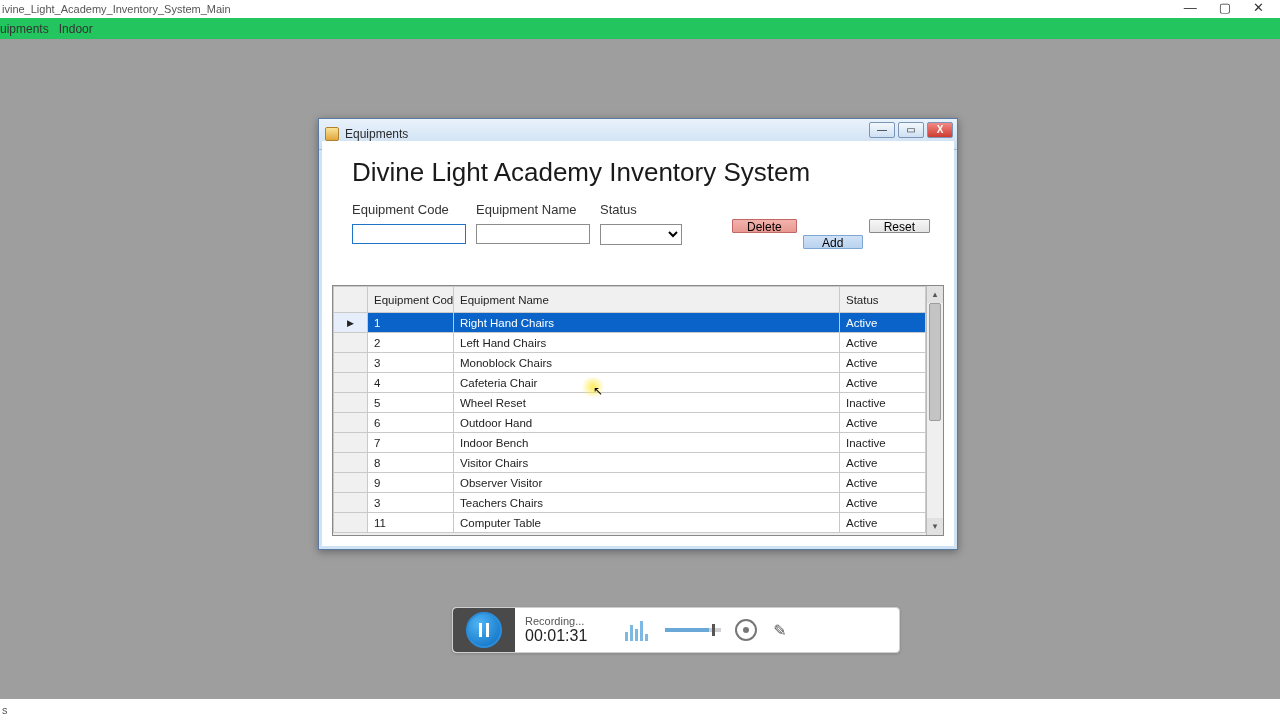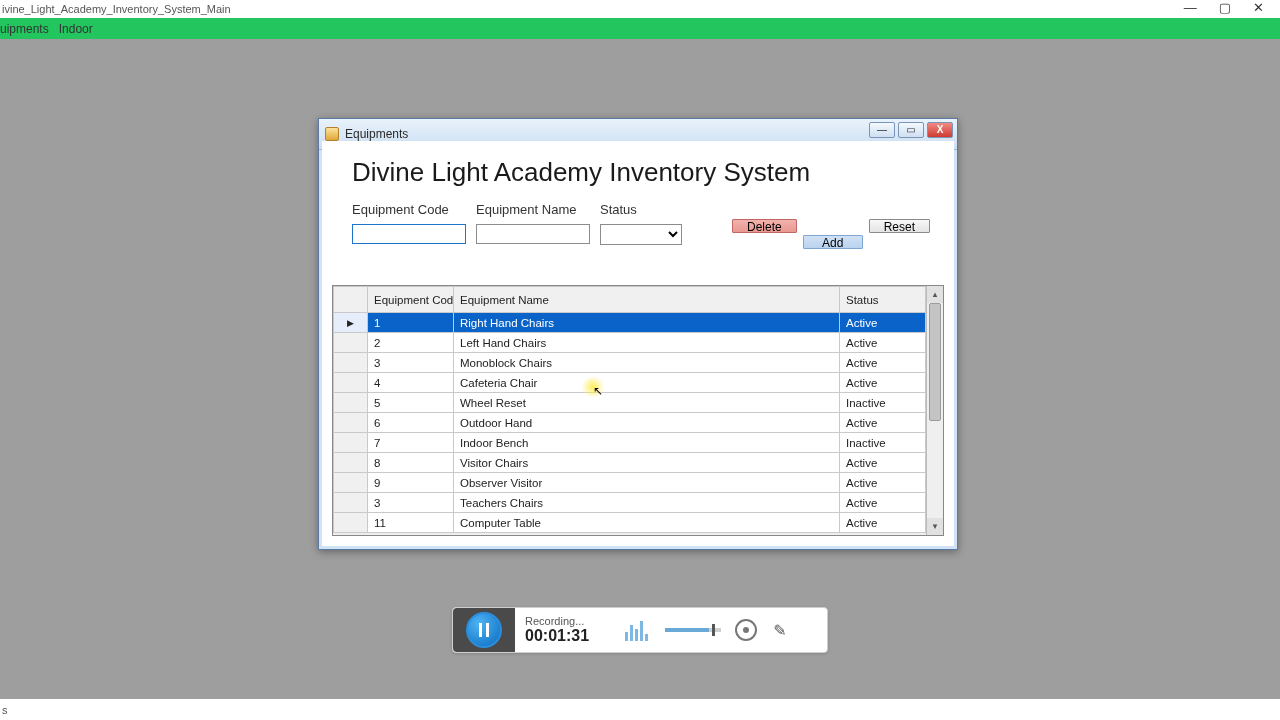--- a/index.html
+++ b/index.html
@@ -117,39 +117,39 @@
   table.grid td { height: 20px; }
   tr.selected td { background: #0a63c9; color: #fff; }
   tr.selected td.rowhdr { background: #e7eefb; color: #222; text-align: center; font-size: 9px; }
   col.c-rowhdr { width: 34px; }
   col.c-code   { width: 86px; }
   col.c-name   { }
   col.c-stat   { width: 86px; }
 
   
   .recorder {
-    position: absolute; left: 452px; top: 607px; width: 376px; height: 46px;
+    position: absolute; left: 452px; top: 607px; width: 448px; height: 46px;
     background: #fff; border: 1px solid #cfcfcf; border-radius: 4px;
     display: flex; align-items: center;
     box-shadow: 0 1px 3px rgba(0,0,0,0.15);
   }
   .rec-left {
     width: 62px; height: 100%; background: #4a4a4a;
     display: flex; align-items: center; justify-content: center;
     border-top-left-radius: 4px; border-bottom-left-radius: 4px;
   }
   .rec-pause {
     width: 36px; height: 36px; border-radius: 50%;
     background: radial-gradient(circle at 35% 30%, #4fb4f5, #0a6bbf);
     border: 2px solid #2b8edc; display: flex; align-items: center; justify-content: center;
   }
   .rec-pause span { display: inline-block; width: 3px; height: 14px; background: #fff; margin: 0 2px; }
   .rec-mid { padding: 4px 10px; flex: 0 0 110px; }
   .rec-mid .lbl { font-size: 11px; color: #555; }
-  .rec-mid .time { font-size: 16px; font-weight: 700; color: #222; }
+  .rec-mid .time { font-size: 16px; font-weight: 400; color: #222; }
   .rec-eq { width: 28px; display: flex; align-items: flex-end; gap: 2px; height: 22px; margin-right: 12px; }
   .rec-eq i { width: 3px; background: #7db7e4; display: inline-block; }
   .rec-eq i:nth-child(1){height:40%} .rec-eq i:nth-child(2){height:75%}
   .rec-eq i:nth-child(3){height:55%} .rec-eq i:nth-child(4){height:90%}
   .rec-eq i:nth-child(5){height:30%}
   .rec-slider { width: 56px; height: 4px; background: #d0d0d0; position: relative; margin-right: 14px; }
   .rec-slider .fill { position: absolute; left: 0; top: 0; bottom: 0; width: 78%; background: #6aa8d8; }
   .rec-slider .knob { position: absolute; right: 6px; top: -4px; width: 3px; height: 12px; background: #555; }
   .rec-icon { width: 26px; height: 26px; display: flex; align-items: center; justify-content: center; margin-right: 10px; color: #555; font-size: 16px; }
   .rec-icon.webcam { border: 2px solid #777; border-radius: 50%; width: 22px; height: 22px; position: relative; }

